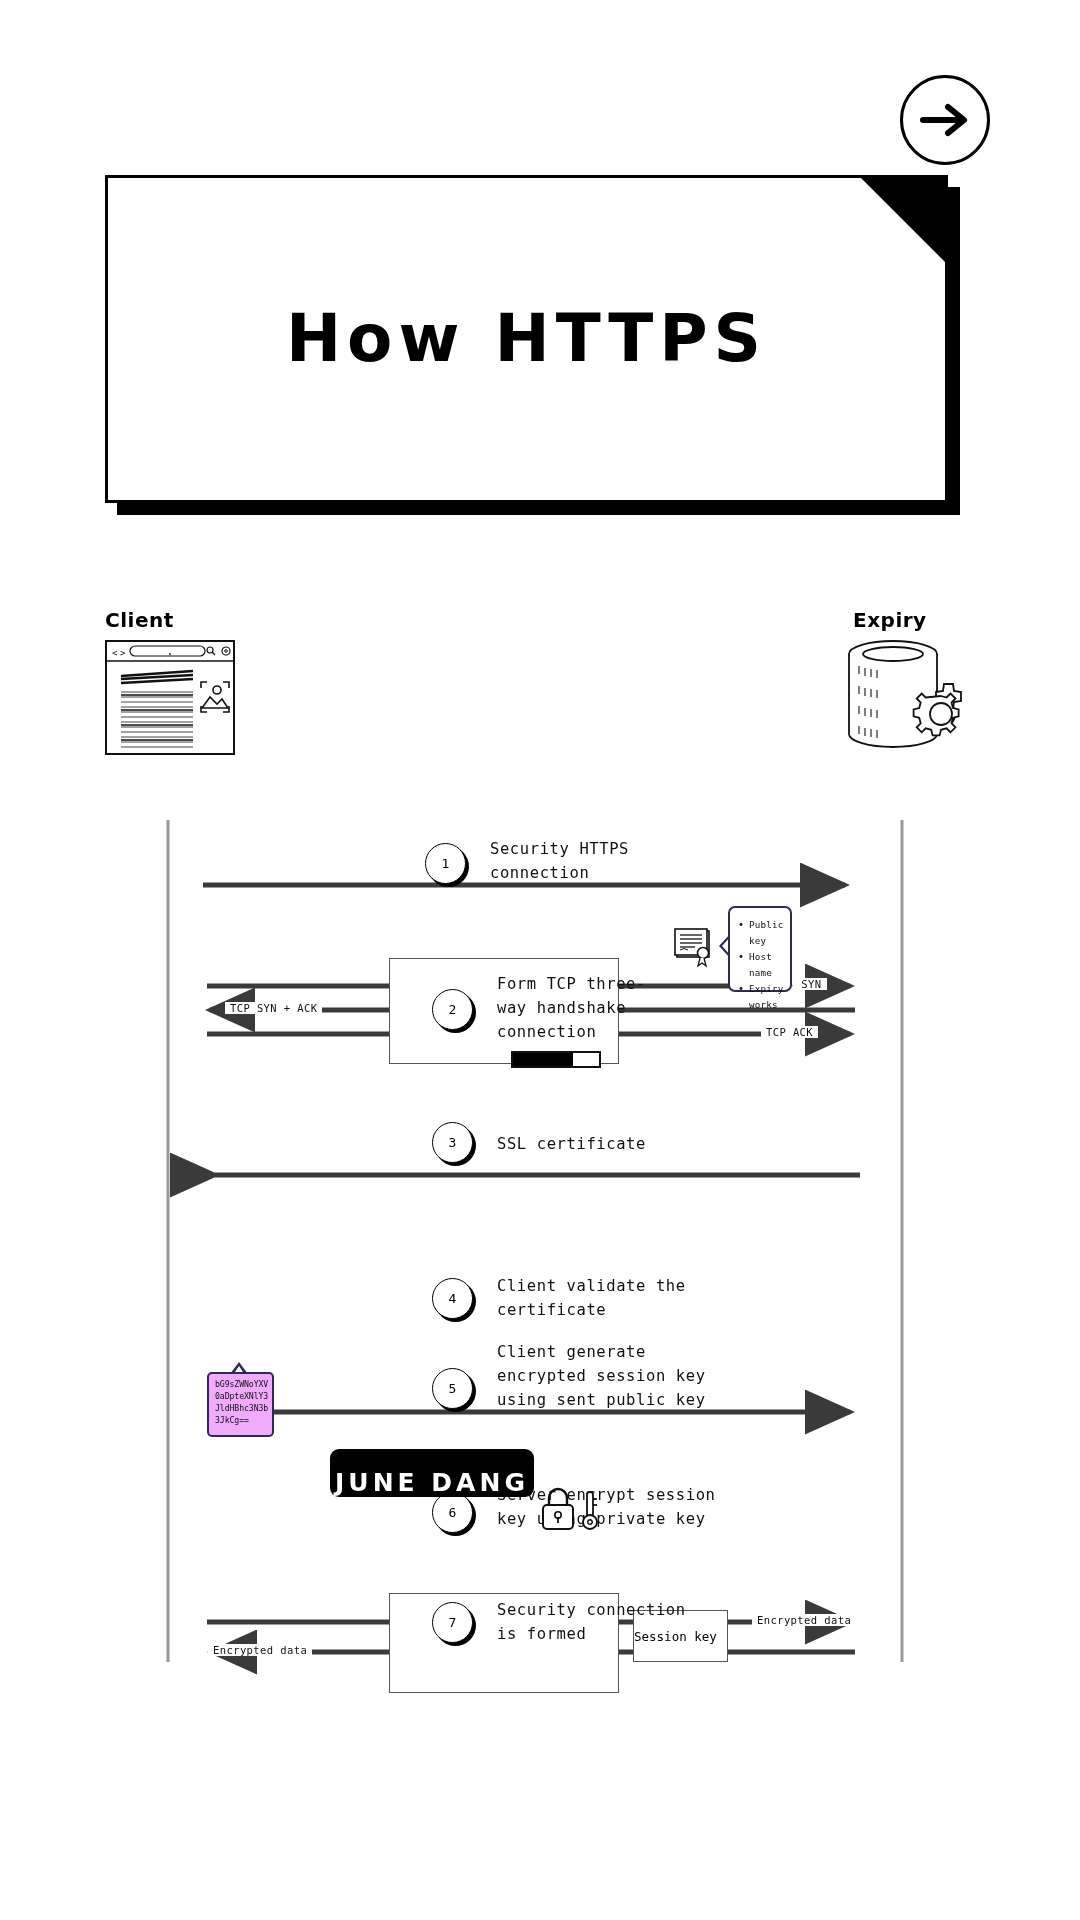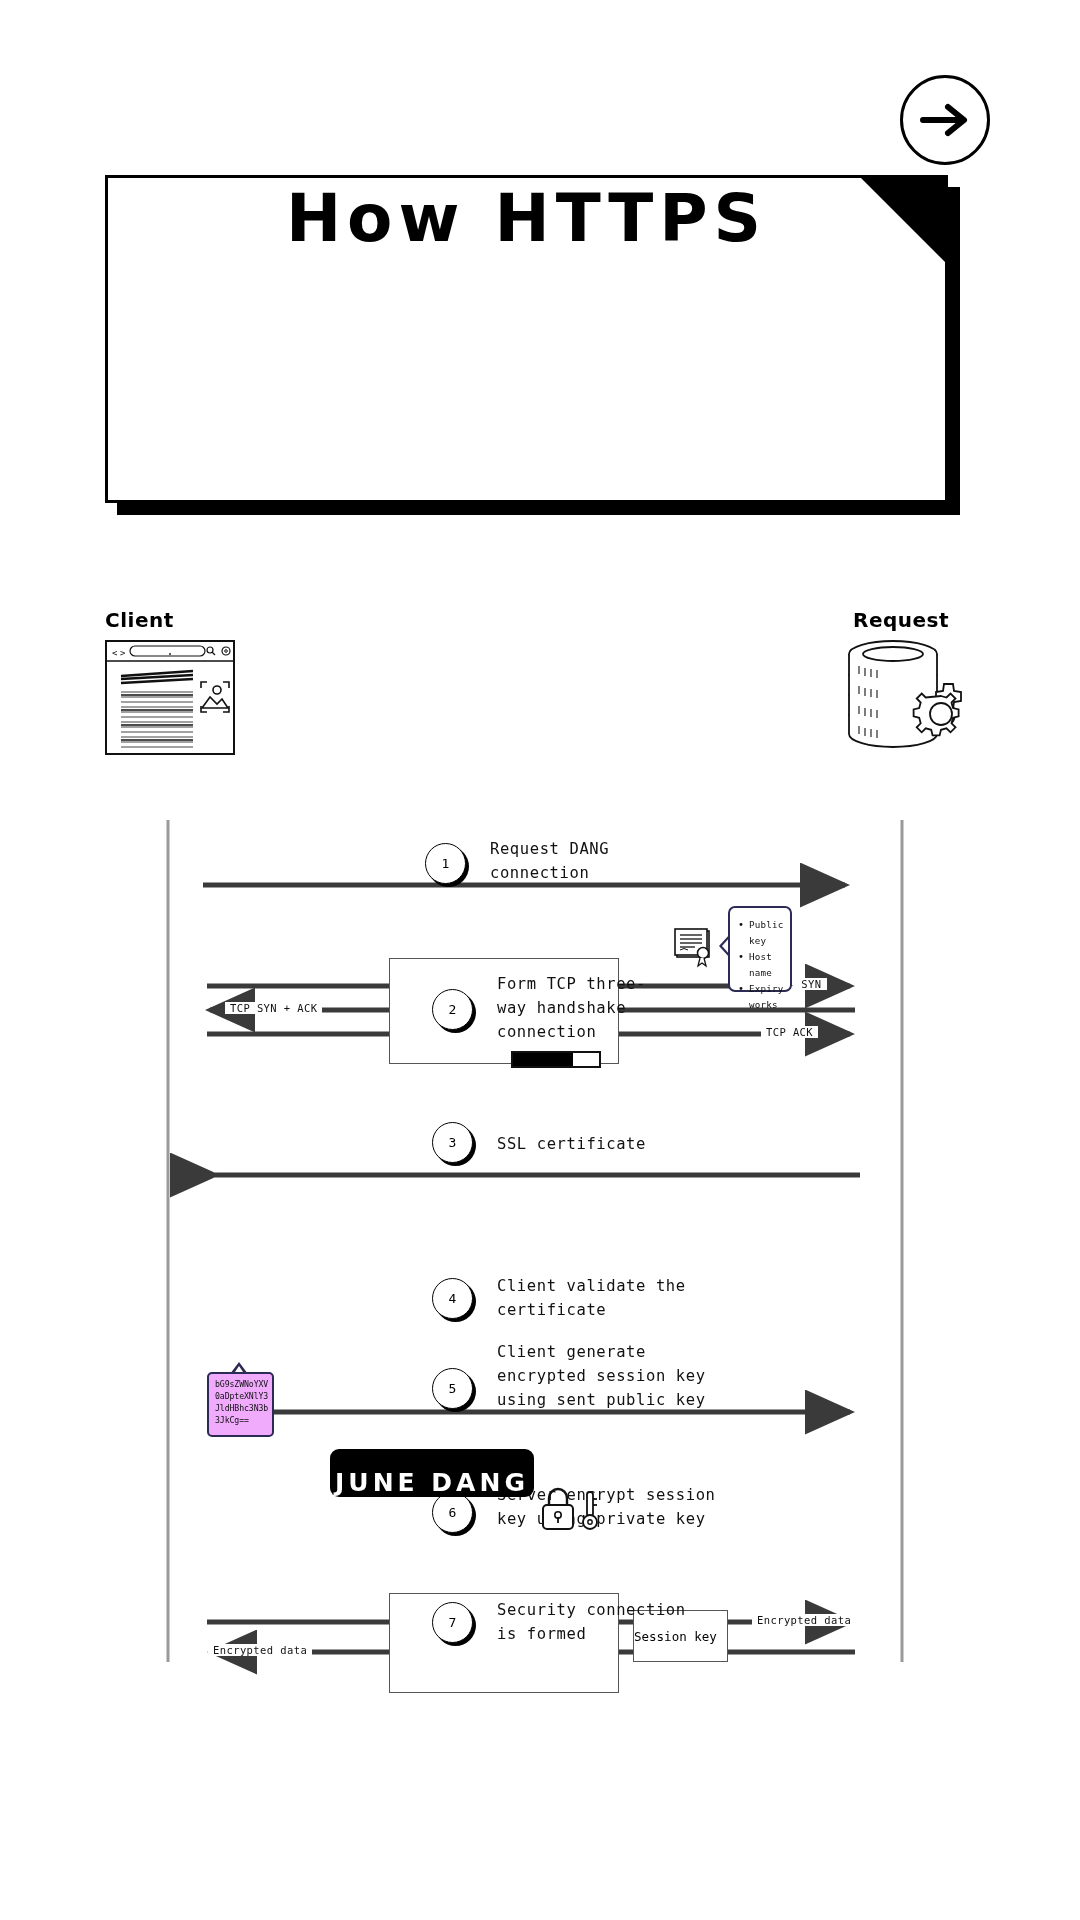--- a/index.html
+++ b/index.html
@@ -17,21 +17,21 @@
     display:flex; align-items:center; justify-content:center; }
 
   
   #title-card-wrap { left:105px; top:175px; width:855px; height:340px; }
   #title-shadow { position:absolute; left:12px; top:12px; width:843px; height:328px; background:#000; }
   #title-card { position:absolute; left:0; top:0; width:843px; height:328px;
     background:#fff; border:3.5px solid #000; }
   #title-fold { position:absolute; right:-2px; top:-2px; width:0; height:0;
     border-left:88px solid transparent; border-top:88px solid #000; }
   #title-text { position:absolute; inset:0; display:flex; flex-direction:column;
-    align-items:center; justify-content:flex-start; gap:10px;
+    align-items:center; justify-content:center; gap:10px;
     font-family:"DejaVu Sans", sans-serif; font-weight:700;
     font-size:66px; letter-spacing:6px; line-height:1.25; text-align:center; }
 
   
   #client-label { left:105px; top:608px; font-size:20px; font-weight:700; letter-spacing:.5px; }
   #server-label { left:853px; top:608px; font-size:20px; font-weight:700; letter-spacing:.5px; }
   #client-icon { left:105px; top:640px; width:130px; height:115px; }
   #server-icon { left:845px; top:638px; width:125px; height:118px; }
 
   
@@ -171,21 +171,21 @@
       <polyline points="96,48 96,42 102,42"></polyline>
         <polyline points="118,42 124,42 124,48"></polyline>
       <polyline points="96,66 96,72 102,72"></polyline>
         <polyline points="118,72 124,72 124,66"></polyline>
       <circle cx="112" cy="50" r="4"></circle>
       <path d="M97 68 L105 57 L112 64 L117 59 L123 68 Z"></path>
     </g>
   </svg>
 </div>
 
-<div class="abs" id="server-label">Request</div>
+<div class="abs" id="server-label">Expiry</div>
 <div class="abs" id="server-icon">
   <svg width="125" height="118" viewBox="0 0 125 118">
     <g fill="#fff" stroke="#111" stroke-width="1.8">
       <ellipse cx="48" cy="16" rx="44" ry="13"></ellipse>
       <path d="M4 16 v20 a44 13 0 0 0 88 0 v-20"></path>
       <path d="M4 36 v20 a44 13 0 0 0 88 0 v-20"></path>
       <path d="M4 56 v20 a44 13 0 0 0 88 0 v-20"></path>
       <path d="M4 76 v20 a44 13 0 0 0 88 0 v-20"></path>
       <ellipse cx="48" cy="16" rx="30" ry="7" fill="none"></ellipse>
     </g>
@@ -281,21 +281,21 @@
 </div>
 <div class="step-circle abs" style="left:432px; top:1492px;">
   <div class="sc-shadow"></div>
     <div class="sc-body">6</div>
 </div>
 <div class="step-circle abs" style="left:432px; top:1602px;">
   <div class="sc-shadow"></div>
     <div class="sc-body">7</div>
 </div>
 
-<div class="step-text" style="left:490px; top:837px;">Request DANG
+<div class="step-text" style="left:490px; top:837px;">Security HTTPS
 connection</div>
 <div class="step-text" style="left:497px; top:972px;">Form TCP three-
 way handshake
 connection</div>
 <div class="step-text" style="left:497px; top:1132px;">SSL certificate</div>
 <div class="step-text" style="left:497px; top:1274px;">Client validate the
 certificate</div>
 <div class="step-text" style="left:497px; top:1340px;">Client generate
 encrypted session key
 using sent public key</div>

